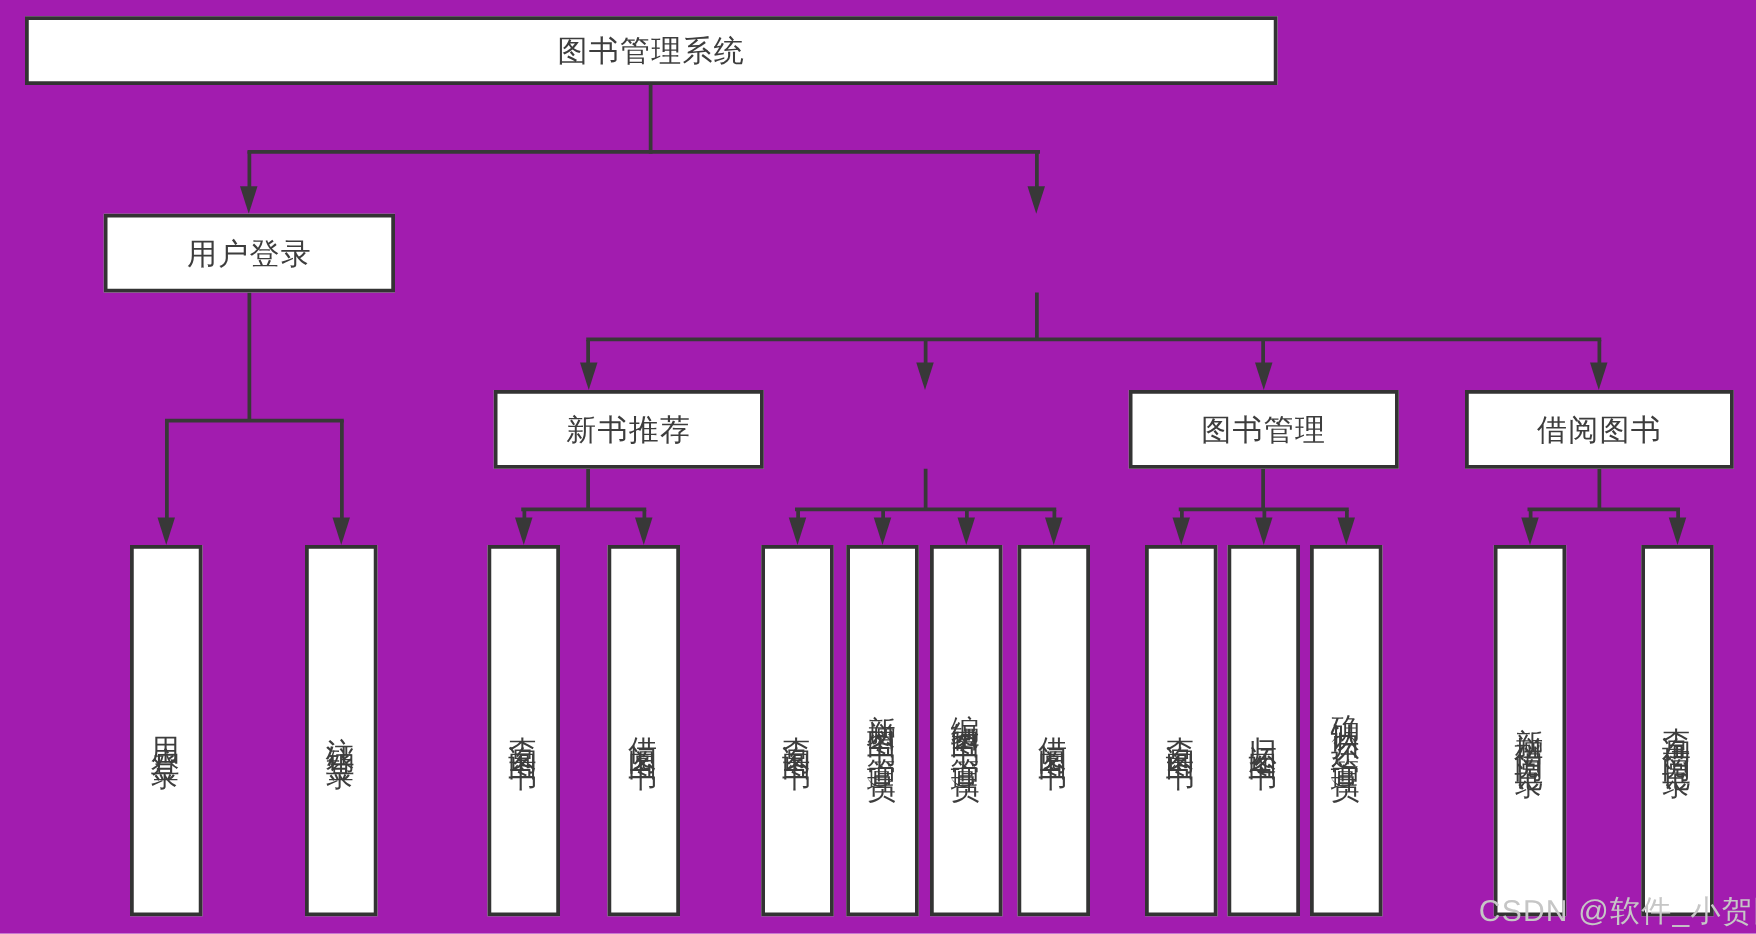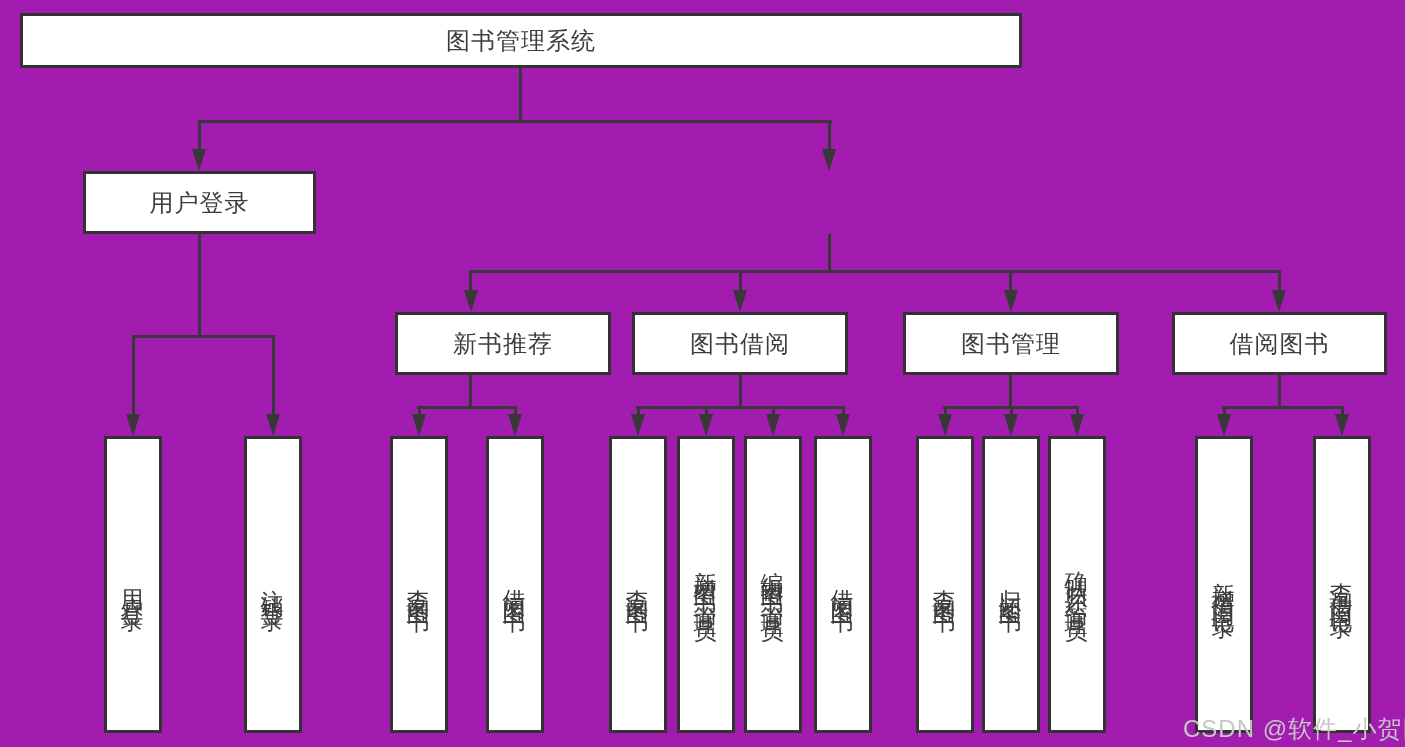--- a/index.html
+++ b/index.html
@@ -82,21 +82,20 @@
   <div class="vline" style="left:469px;top:272px;height:20px;"></div>
   <div class="vline" style="left:739px;top:272px;height:20px;"></div>
   <div class="vline" style="left:1009px;top:272px;height:20px;"></div>
   <div class="vline" style="left:1278px;top:272px;height:20px;"></div>
   <div class="arrow" style="left:464px;top:290px;"></div>
   <div class="arrow" style="left:733px;top:290px;"></div>
   <div class="arrow" style="left:1004px;top:290px;"></div>
   <div class="arrow" style="left:1272px;top:290px;"></div>
 
   <div class="hbox" style="left:363px;top:312px;width:216px;height:63px;margin-left:32px;">新书推荐</div>
-  <div class="hbox" style="left:632px;top:312px;width:216px;height:63px;">图书借阅</div>
   <div class="hbox" style="left:903px;top:312px;width:216px;height:63px;">图书管理</div>
   <div class="hbox" style="left:1172px;top:312px;width:215px;height:63px;">借阅图书</div>
 
   <div class="vline" style="left:469px;top:375px;height:32px;"></div>
   <div class="vline" style="left:739px;top:375px;height:32px;"></div>
   <div class="vline" style="left:1009px;top:375px;height:32px;"></div>
   <div class="vline" style="left:1278px;top:375px;height:32px;"></div>
 
   <div class="hline" style="left:417px;top:406px;width:100px;"></div>
   <div class="hline" style="left:636px;top:406px;width:209px;"></div>

